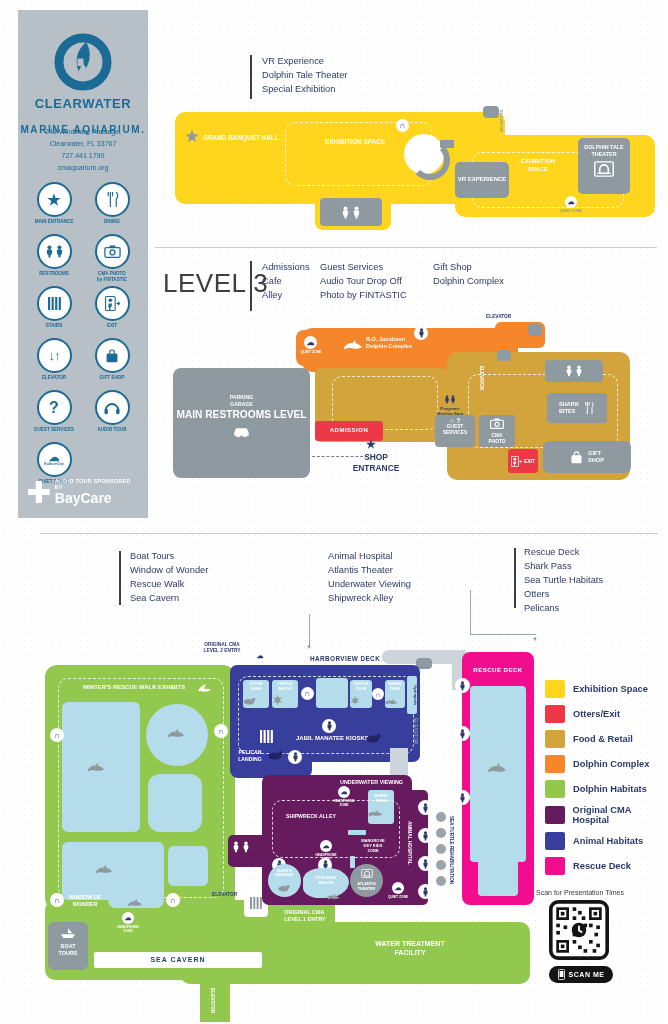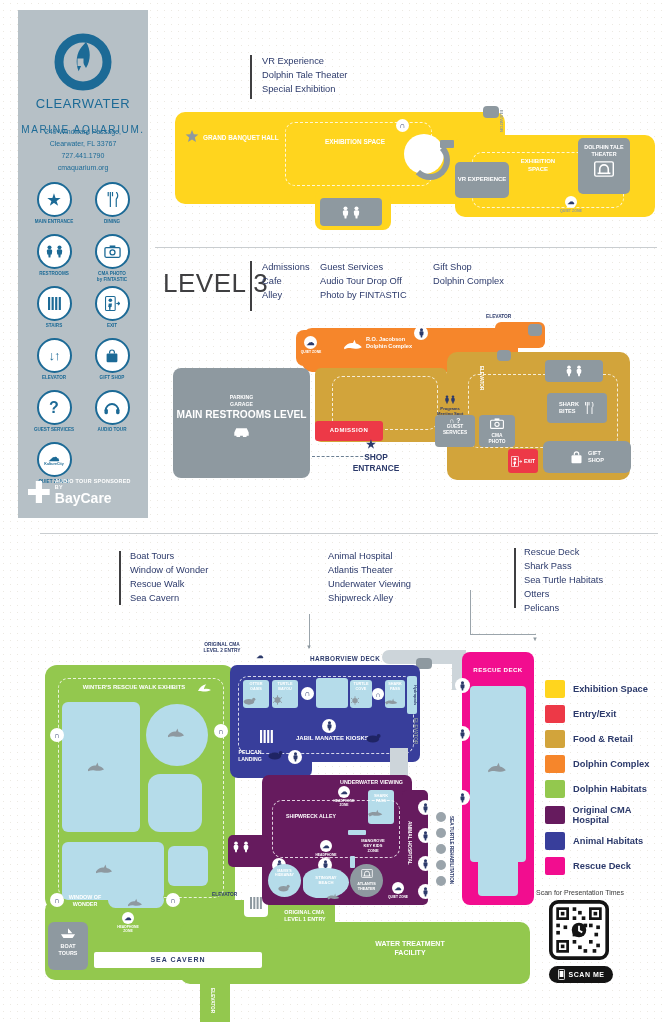--- a/index.html
+++ b/index.html
@@ -2,21 +2,21 @@
 <html><head>
 <meta charset="utf-8">
 <style>
   html,body{margin:0;padding:0;background:#fff}
   .page{position:relative;width:668px;height:1024px;overflow:hidden;
     font-family:"Liberation Sans",sans-serif;background:#fff;
     background-image:radial-gradient(#ece9e2 .8px,transparent .9px);background-size:7px 7px;}
   .ab{position:absolute}
   
   .sidebar{left:18px;top:10px;width:130px;height:508px;background:#b6c0c6;color:#1c6a96}
-  .brandl{width:100%;text-align:center;font-weight:normal;color:#1c6a96}
+  .brandl{width:100%;text-align:center;font-weight:bold;color:#1c6a96}
   .addr{width:100%;text-align:center;font-size:7px;line-height:1.7;color:#1c6a96;white-space:pre-line}
   .igrid{left:7px;top:172px;width:116px;display:flex;flex-wrap:wrap}
   .cell{width:58px;height:52px;display:flex;flex-direction:column;align-items:center}
   .circ{width:31px;height:31px;border-radius:50%;background:#fff;border:2px solid #1c6a96;
     display:flex;align-items:center;justify-content:center;color:#1c6a96;font-weight:bold}
   .cap{font-size:4.6px;font-weight:bold;text-align:center;margin-top:2px;line-height:1.2;white-space:pre-line;color:#1c6a96}
   
   .lv-title{font-size:26px;color:#3f3f41;letter-spacing:.5px;white-space:nowrap}
   .lv-div{width:2px;background:#3f3f41}
   .feat{font-size:9.3px;color:#2c3a6b;line-height:1.5;white-space:pre-line}
@@ -645,21 +645,21 @@
   <div class="ab kc" style="left:392px;top:882px;width:12px;height:12px;font-size:7px">☁</div>
   <div class="ab wl" style="left:382px;top:895px;width:32px;font-size:3.3px">QUIET ZONE</div>
 
   <div class="ab" style="left:545px;top:680px">
     <div style="display:flex;align-items:center;margin-bottom:7px">
         <div class="leg-sw" style="background-color: rgb(255, 213, 30);"></div>
         <div class="leg-lb" style="margin-left:8px">Exhibition Space</div>
       </div>
     <div style="display:flex;align-items:center;margin-bottom:7px">
         <div class="leg-sw" style="background-color: rgb(237, 57, 71);"></div>
-        <div class="leg-lb" style="margin-left:8px">Entry/Exit</div>
+        <div class="leg-lb" style="margin-left:8px">Otters/Exit</div>
       </div>
     <div style="display:flex;align-items:center;margin-bottom:7px">
         <div class="leg-sw" style="background-color: rgb(210, 164, 59);"></div>
         <div class="leg-lb" style="margin-left:8px">Food &amp; Retail</div>
       </div>
     <div style="display:flex;align-items:center;margin-bottom:7px">
         <div class="leg-sw" style="background-color: rgb(246, 134, 43);"></div>
         <div class="leg-lb" style="margin-left:8px">Dolphin Complex</div>
       </div>
     <div style="display:flex;align-items:center;margin-bottom:7px">

